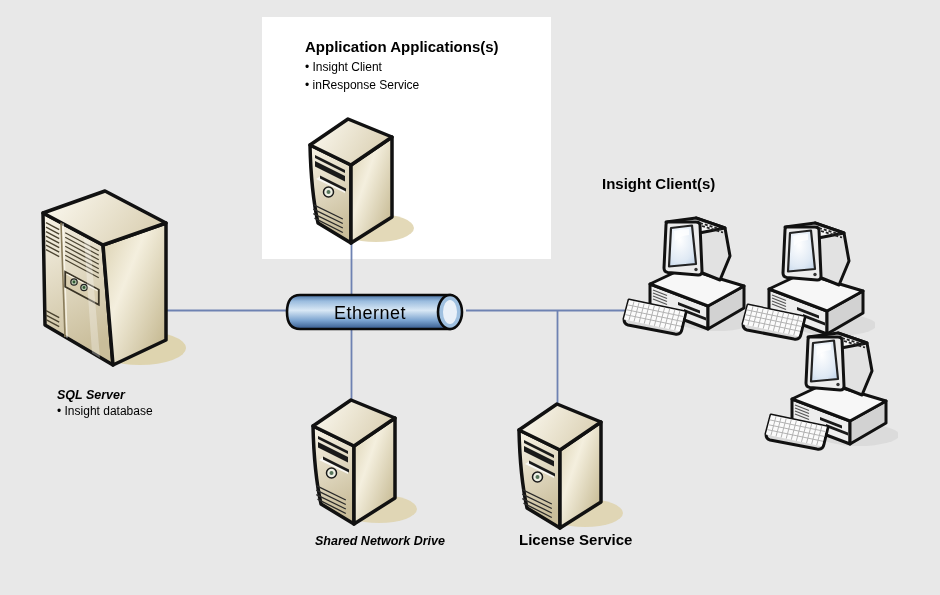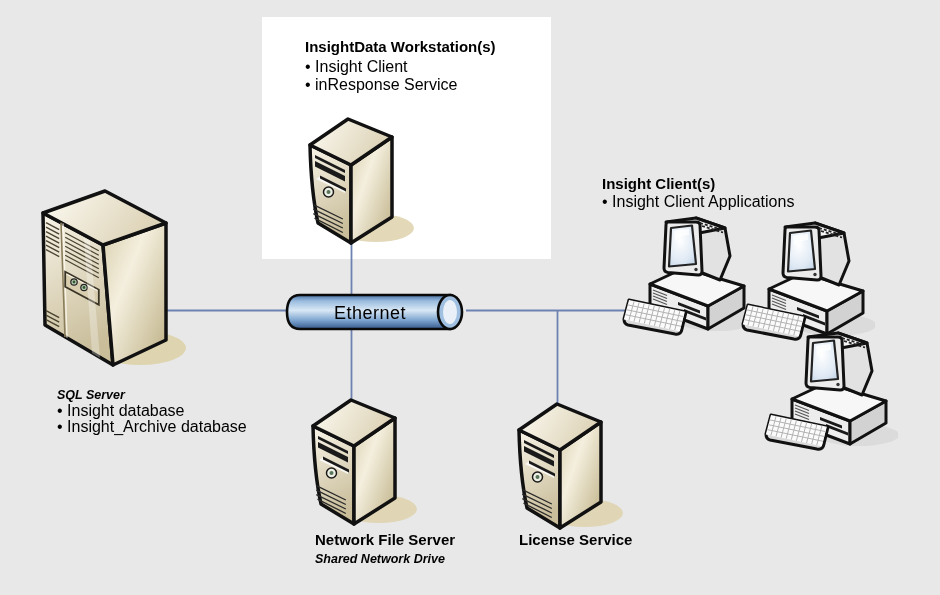--- a/index.html
+++ b/index.html
@@ -3,21 +3,21 @@
 <meta charset="utf-8">
 <style>
   html,body{margin:0;padding:0;}
   body{font-family:"Liberation Sans",sans-serif;}
   #stage{position:relative;width:940px;height:595px;background:#e8e8e8;overflow:hidden;}
   .abs{position:absolute;}
   #ws-panel{left:262px;top:17px;width:289px;height:242px;background:#ffffff;}
   .node-label{position:absolute;color:#000;}
   .node-title{font-size:15px;font-weight:bold;line-height:18px;white-space:nowrap;}
   .node-sub{font-size:12.5px;font-weight:bold;line-height:16px;white-space:nowrap;font-style:italic;}
-  .node-bullet{font-size:16px;line-height:16px;white-space:nowrap;}
+  .node-bullet{font-size:12px;line-height:16px;white-space:nowrap;}
   svg{display:block;}
   .icon{position:absolute;}
   #defs-holder{position:absolute;width:0;height:0;overflow:hidden;}
 </style>
 </head>
 <body>
 
 <div id="stage">
 
   <div id="defs-holder" aria-hidden="true">
@@ -202,38 +202,35 @@
     <use href="#sym-computer"></use>
   </svg>
   <svg class="icon" style="left:741px;top:219px" width="134" height="136">
     <use href="#sym-computer"></use>
   </svg>
   <svg class="icon" style="left:764px;top:329px" width="134" height="136">
     <use href="#sym-computer"></use>
   </svg>
 
   <div class="node-label" style="left:305px;top:38px">
-    <div class="node-title">InsightData Workstation(s)</div>
+    <div class="node-title">Application Applications(s)</div>
     <div class="node-bullet" style="margin-top:3px">• Insight Client</div>
     <div class="node-bullet" style="margin-top:2px">• inResponse Service</div>
   </div>
 
   <div class="node-label" style="left:602px;top:175px">
     <div class="node-title">Insight Client(s)</div>
-    <div class="node-bullet" style="margin-top:1px">• Insight Client Applications</div>
   </div>
 
   <div class="node-label" style="left:57px;top:387px">
     <div class="node-sub">SQL Server</div>
     <div class="node-bullet">• Insight database</div>
-    <div class="node-bullet">• Insight_Archive database</div>
   </div>
 
   <div class="node-label" style="left:315px;top:531px">
-    <div class="node-title">Network File Server</div>
     <div class="node-sub" style="margin-top:2px">Shared Network Drive</div>
   </div>
 
   <div class="node-label" style="left:519px;top:531px">
     <div class="node-title">License Service</div>
   </div>
 
 </div>
 
 </body></html>

